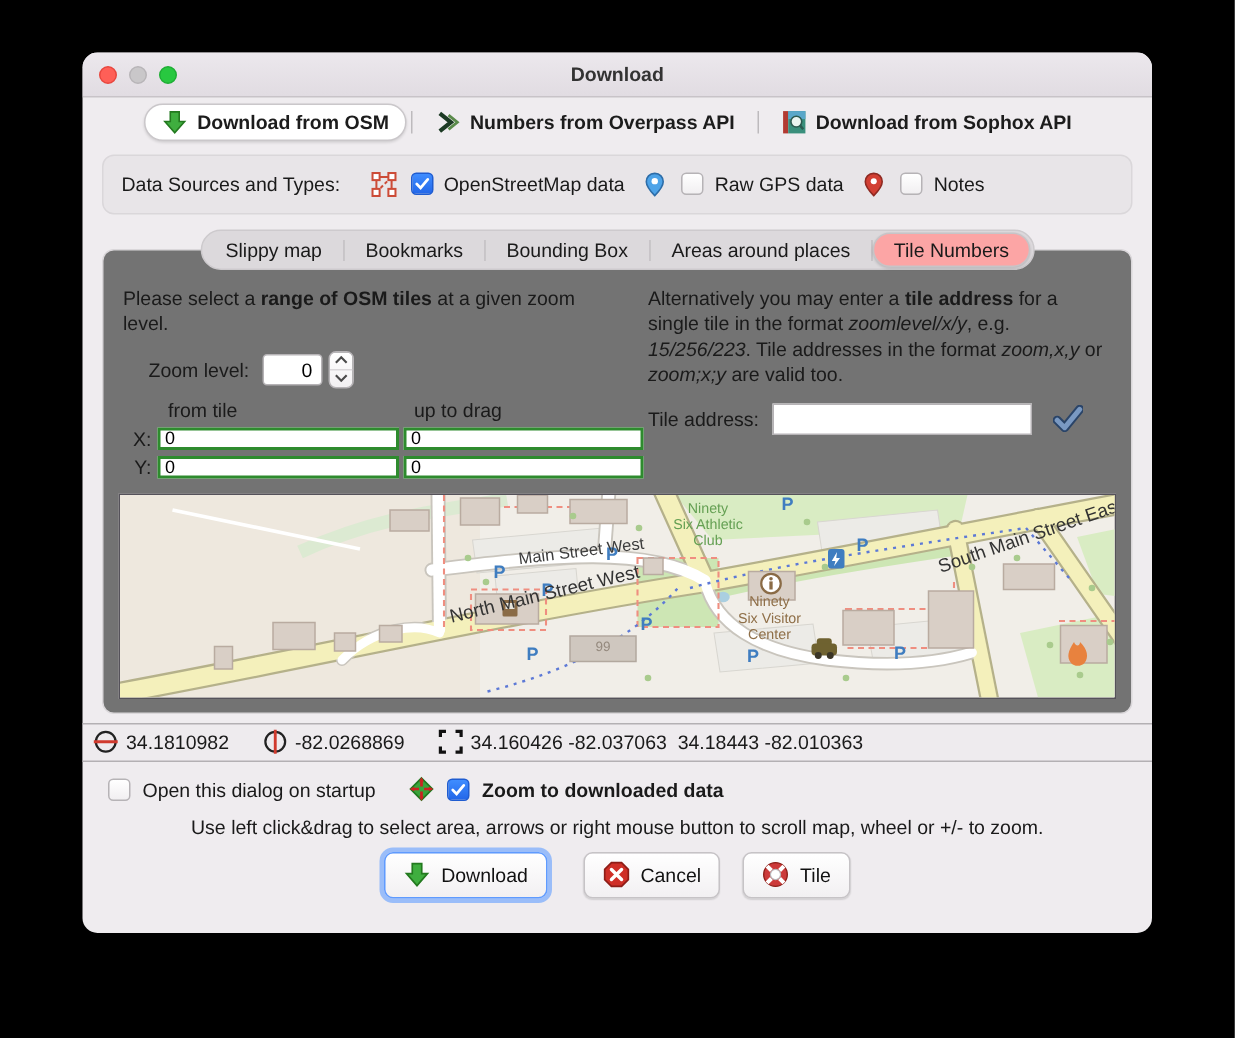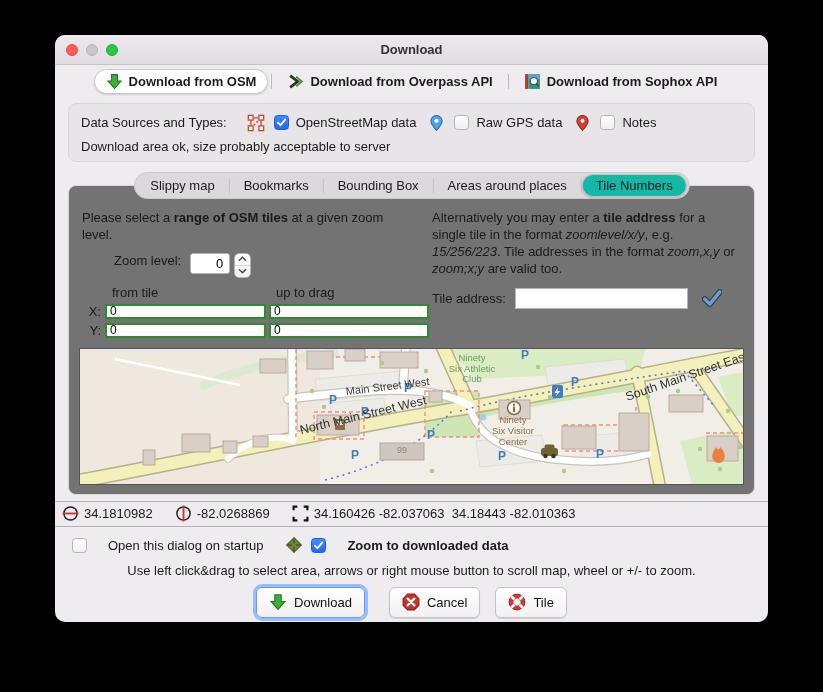--- a/index.html
+++ b/index.html
@@ -32,28 +32,28 @@
   .ds-status{margin-top:4px;}
   
   .cb{width:15px;height:15px;border-radius:3.5px;background:linear-gradient(#fff,#f1eff1);border:1px solid #b6b3b6;
     display:inline-flex;align-items:center;justify-content:center;flex:none;}
   .cb.on{background:linear-gradient(#3f8dff,#2367e9);border-color:#1f5cd0;}
   
   .main-wrap{flex:none;position:relative;margin:10px 13px 0;}
   .inner-tabs{position:absolute;top:0;left:50%;transform:translateX(-50%);z-index:2;display:flex;align-items:center;
     background:#dcd9dc;border:1px solid #cdcacd;border-radius:14px;height:27px;padding:0 2px;}
   .itab{padding:0 13px;height:23px;display:flex;align-items:center;border-radius:12px;border:1px solid transparent;white-space:nowrap;}
-  .itab.sel{background:#14b8a6;border-color:#c7c4c7;box-shadow:0 1px 2px rgba(0,0,0,.16);}
+  .itab.sel{background:#fca5a5;border-color:#c7c4c7;box-shadow:0 1px 2px rgba(0,0,0,.16);}
   .isep{width:1px;height:14px;background:#c2bfc2;}
   .main-panel{margin-top:13px;background:#737373;border:1px solid #dad7da;border-radius:8px;padding:24px 10px 9px;}
   .cols{display:flex;gap:18px;padding:0 3px;}
   .col-l{width:332px;flex:none;}
   .col-r{flex:1;min-width:0;}
   .intro,.alt{line-height:1.3;}
-  .zoom-row{display:flex;margin:9px 0 7px 32px;}
+  .zoom-row{display:flex;align-items:center;margin:9px 0 7px 17px;}
   .zoom-label{margin-right:9px;}
   .zoom-input{width:40px;height:21px;border:1px solid #b6b3b6;border-radius:3px;text-align:right;padding:0 6px;
     font:13px "Liberation Sans",sans-serif;background:#fff;}
   .stepper{width:17px;height:25px;display:flex;flex-direction:column;border:1px solid #b6b3b6;border-radius:5px;
     background:linear-gradient(#fff,#f2f0f2);overflow:hidden;margin-left:4px;}
   .step{flex:1;display:flex;align-items:center;justify-content:center;}
   .step+.step{border-top:1px solid #dad7da;}
   .tile-grid{display:grid;grid-template-columns:20px 161px 160px;column-gap:3px;row-gap:4px;align-items:center;}
   .tg-head{padding-left:7px;}
   .tg-label{text-align:right;padding-right:1px;}
@@ -64,21 +64,21 @@
   .addr-check{margin-left:14px;}
   .map-box{margin-top:10px;height:137px;border:1px solid #55525a;background:#f1eee8;overflow:hidden;}
   .map-box svg{display:block;}
   
   .statusbar{flex:none;margin-top:6px;border-top:1px solid #b3b0b3;border-bottom:1px solid #b3b0b3;height:24px;
     display:flex;align-items:center;padding:12px 7px;background:#eeebee;}
   .sb-item{display:flex;align-items:center;gap:5px;margin-right:22px;}
   .sb-item:last-child{margin-right:0;}
   
   .opts{flex:none;display:flex;align-items:center;margin:8px 0 0 17px;height:21px;}
-  .opt{display:flex;align-items:center;gap:21px;}
+  .opt{display:flex;align-items:center;gap:8px;}
   .opt-zoom-label{font-weight:bold;}
   .opt-gap{width:22px;}
   .zoomdata-icon{margin-right:8px;}
   .hint{flex:none;text-align:center;margin-top:7px;}
   
   .btns{flex:none;display:flex;justify-content:center;align-items:center;gap:9px;margin-top:9px;}
   .btn{display:flex;align-items:center;gap:7px;background:linear-gradient(#fff,#f2f0f2);border:1px solid #c6c3c6;
     border-radius:6px;padding:0 12px;height:31px;box-shadow:0 1px 1px rgba(0,0,0,.12);color:#111;
     font:13px "Liberation Sans",sans-serif;}
   .btn.focus{box-shadow:0 0 0 3px rgba(96,158,255,.6);border-color:#5f9bff;}
@@ -106,21 +106,21 @@
         <path d="M5.2 1.5h5.6v6h3.4L8 14.6 1.8 7.5h3.4z" fill="#3fae3f" stroke="#23791f" stroke-width="1"></path>
       </svg>
       <span>Download from OSM</span>
     </div>
     <div class="tsep"></div>
     <div class="ttab">
       <svg class="ticon" viewBox="0 0 16 16">
         <path d="M3 2.5 L10 8 L3 13.5" fill="none" stroke="#1c3a24" stroke-width="2.6"></path>
         <path d="M8.5 3.5 L14 8 L8.5 12.5" fill="none" stroke="#5a8a4a" stroke-width="1.8"></path>
       </svg>
-      <span>Download from Overpass API</span>
+      <span>Numbers from Overpass API</span>
     </div>
     <div class="tsep"></div>
     <div class="ttab">
       <svg class="ticon" viewBox="0 0 16 16">
         <rect x="1" y="1" width="3.2" height="14" fill="#b23a31"></rect>
         <rect x="4.2" y="1" width="10.8" height="14" fill="#3a8f7c"></rect>
         <rect x="4.2" y="1" width="10.8" height="5" fill="#5aa7c9"></rect>
         <circle cx="9.3" cy="7.6" r="3.4" fill="#eaf4f0" stroke="#2c5a50" stroke-width="1"></circle>
         <line x1="11.6" y1="10" x2="13.6" y2="12.4" stroke="#2c5a50" stroke-width="1.6"></line>
       </svg>
@@ -157,21 +157,20 @@
       </div>
       <div class="ds-item">
         <svg class="src-icon" width="17" height="18" viewBox="0 0 16 16">
           <path d="M8 1 C4.7 1 2.7 3.5 2.7 6.2 C2.7 9.4 8 15 8 15 C8 15 13.3 9.4 13.3 6.2 C13.3 3.5 11.3 1 8 1 Z" fill="#d23f33" stroke="#8f2a22" stroke-width="1"></path>
           <circle cx="8" cy="5.9" r="1.9" fill="#fff"></circle>
         </svg>
         <span class="cb"></span>
         <span>Notes</span>
       </div>
     </div>
-    <div class="ds-status">Download area ok, size probably acceptable to server</div>
   </div>
 
   <div class="main-wrap">
     <div class="inner-tabs">
       <div class="itab">
           <span>Slippy map</span>
         </div>
       <div class="isep"></div>
       <div class="itab">
           <span>Bookmarks</span>

